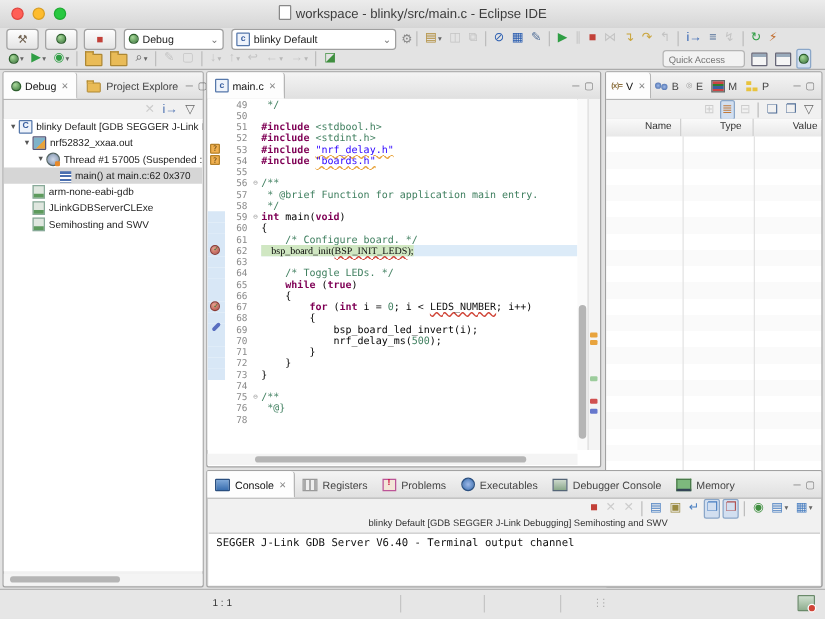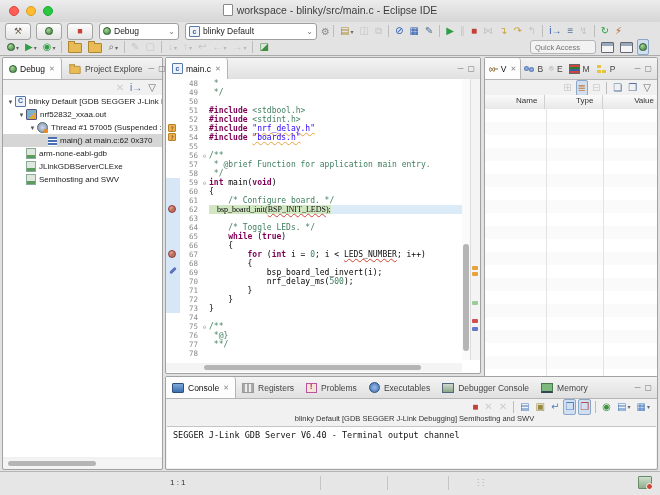--- a/index.html
+++ b/index.html
@@ -390,21 +390,20 @@
       <span class="cbadge">c</span>
       <span>main.c</span>
         <span class="x">✕</span>
     </div>
     <div class="minmax">
         <span>─</span>
         <span>▢</span>
       </div>
   </div>
   <div id="code-wrap">
-      <div class="cl"><span class="mk"></span><span class="ln">48</span><span class="fd"></span><span class="ct"><span class="c-cm"> *</span></span></div>
       <div class="cl"><span class="mk"></span><span class="ln">49</span><span class="fd"></span><span class="ct"><span class="c-cm"> */</span></span></div>
       <div class="cl"><span class="mk"></span><span class="ln">50</span><span class="fd"></span><span class="ct"></span></div>
       <div class="cl"><span class="mk"></span><span class="ln">51</span><span class="fd"></span><span class="ct"><span class="c-pp">#include</span><span class="c-p"> </span><span class="c-hd">&lt;stdbool.h&gt;</span></span></div>
       <div class="cl"><span class="mk"></span><span class="ln">52</span><span class="fd"></span><span class="ct"><span class="c-pp">#include</span><span class="c-p"> </span><span class="c-hd">&lt;stdint.h&gt;</span></span></div>
       <div class="cl"><span class="mk"><span class="mkicon-warn">?</span></span><span class="ln">53</span><span class="fd"></span><span class="ct"><span class="c-pp">#include</span><span class="c-p"> </span><span class="c-sw">"nrf_delay.h"</span></span></div>
       <div class="cl"><span class="mk"><span class="mkicon-warn">?</span></span><span class="ln">54</span><span class="fd"></span><span class="ct"><span class="c-pp">#include</span><span class="c-p"> </span><span class="c-sw">"boards.h"</span></span></div>
       <div class="cl"><span class="mk"></span><span class="ln">55</span><span class="fd"></span><span class="ct"></span></div>
       <div class="cl"><span class="mk"></span><span class="ln">56</span><span class="fd">⊖</span><span class="ct"><span class="c-cm">/**</span></span></div>
       <div class="cl"><span class="mk"></span><span class="ln">57</span><span class="fd"></span><span class="ct"><span class="c-cm"> * @brief Function for application main entry.</span></span></div>
       <div class="cl"><span class="mk"></span><span class="ln">58</span><span class="fd"></span><span class="ct"><span class="c-cm"> */</span></span></div>
@@ -419,21 +418,20 @@
       <div class="cl"><span class="mk rng"><span class="mkicon-bp"></span></span><span class="ln">67</span><span class="fd"></span><span class="ct"><span class="c-p">        </span><span class="c-kw">for</span><span class="c-p"> (</span><span class="c-kw">int</span><span class="c-p"> i = </span><span class="c-nu">0</span><span class="c-p">; i &lt; </span><span class="c-mc">LEDS_NUMBER</span><span class="c-p">; i++)</span></span></div>
       <div class="cl"><span class="mk rng"></span><span class="ln">68</span><span class="fd"></span><span class="ct"><span class="c-p">        {</span></span></div>
       <div class="cl"><span class="mk rng"><span class="mkicon-pin"></span></span><span class="ln">69</span><span class="fd"></span><span class="ct"><span class="c-p">            bsp_board_led_invert(i);</span></span></div>
       <div class="cl"><span class="mk rng"></span><span class="ln">70</span><span class="fd"></span><span class="ct"><span class="c-p">            nrf_delay_ms(</span><span class="c-nu">500</span><span class="c-p">);</span></span></div>
       <div class="cl"><span class="mk rng"></span><span class="ln">71</span><span class="fd"></span><span class="ct"><span class="c-p">        }</span></span></div>
       <div class="cl"><span class="mk rng"></span><span class="ln">72</span><span class="fd"></span><span class="ct"><span class="c-p">    }</span></span></div>
       <div class="cl"><span class="mk rng"></span><span class="ln">73</span><span class="fd"></span><span class="ct"><span class="c-p">}</span></span></div>
       <div class="cl"><span class="mk"></span><span class="ln">74</span><span class="fd"></span><span class="ct"></span></div>
       <div class="cl"><span class="mk"></span><span class="ln">75</span><span class="fd">⊖</span><span class="ct"><span class="c-cm">/**</span></span></div>
       <div class="cl"><span class="mk"></span><span class="ln">76</span><span class="fd"></span><span class="ct"><span class="c-cm"> *@}</span></span></div>
-      <div class="cl"><span class="mk"></span><span class="ln">77</span><span class="fd"></span><span class="ct"><span class="c-cm"> **/</span></span></div>
       <div class="cl"><span class="mk"></span><span class="ln">78</span><span class="fd"></span><span class="ct"></span></div>
     </div>
   <div id="ed-vscroll">
     <div id="ed-vthumb" style="top:165px;height:107px"></div>
   </div>
   <div id="ed-ruler">
       <div class="ovmark" style="top: 187px; background: rgb(232, 163, 61);"></div>
       <div class="ovmark" style="top: 193px; background: rgb(232, 163, 61);"></div>
       <div class="ovmark" style="top: 222px; background: rgb(156, 204, 156);"></div>
       <div class="ovmark" style="top: 240px; background: rgb(208, 80, 80);"></div>

